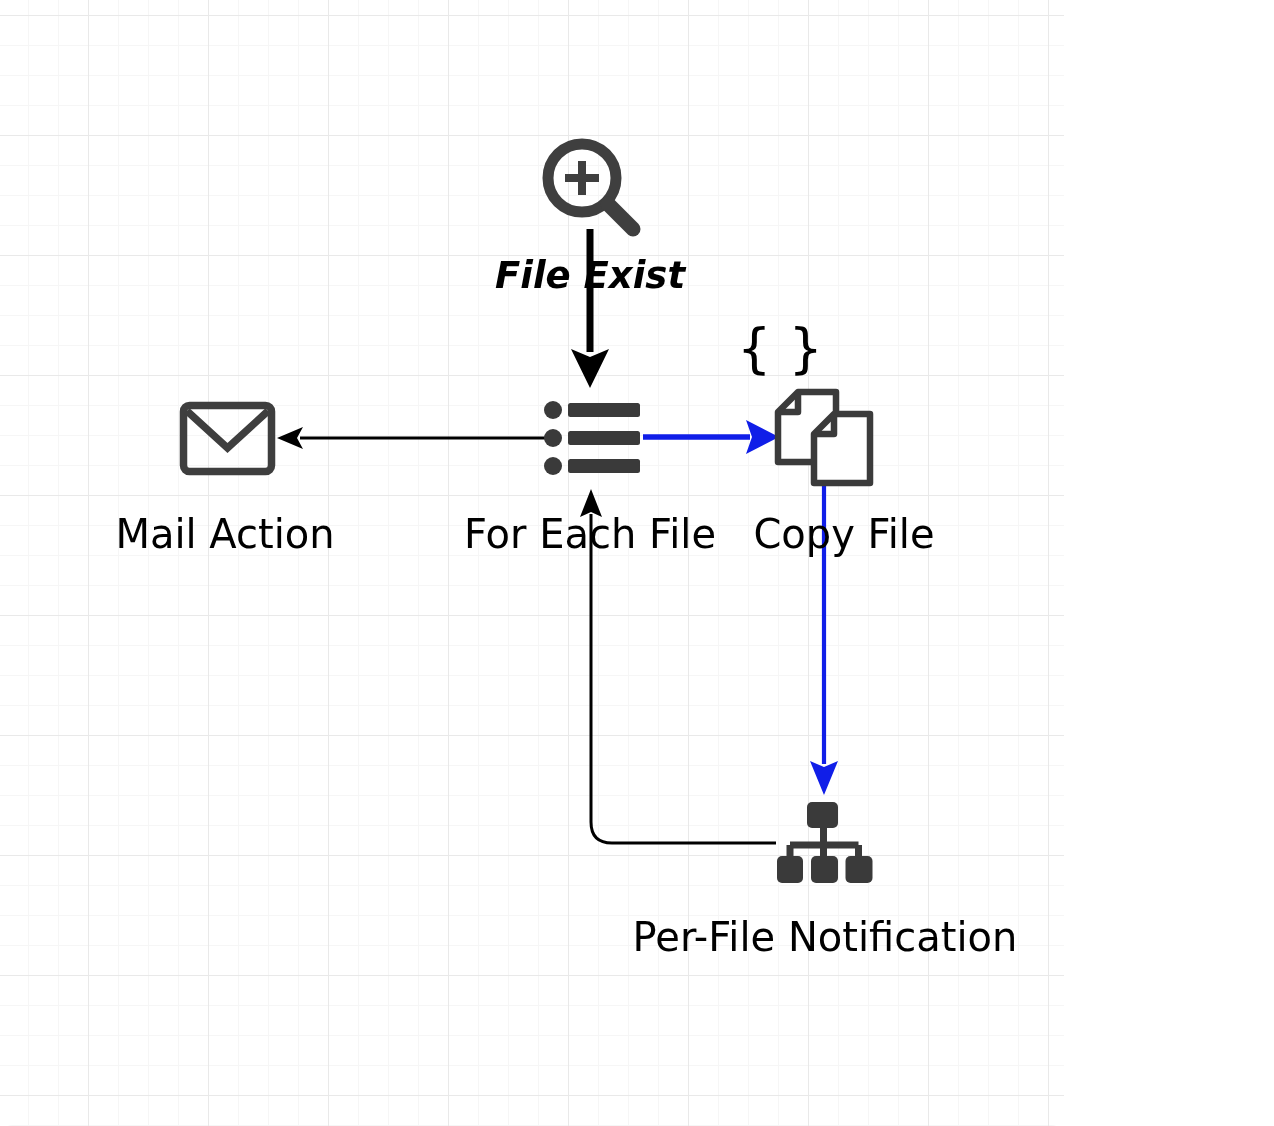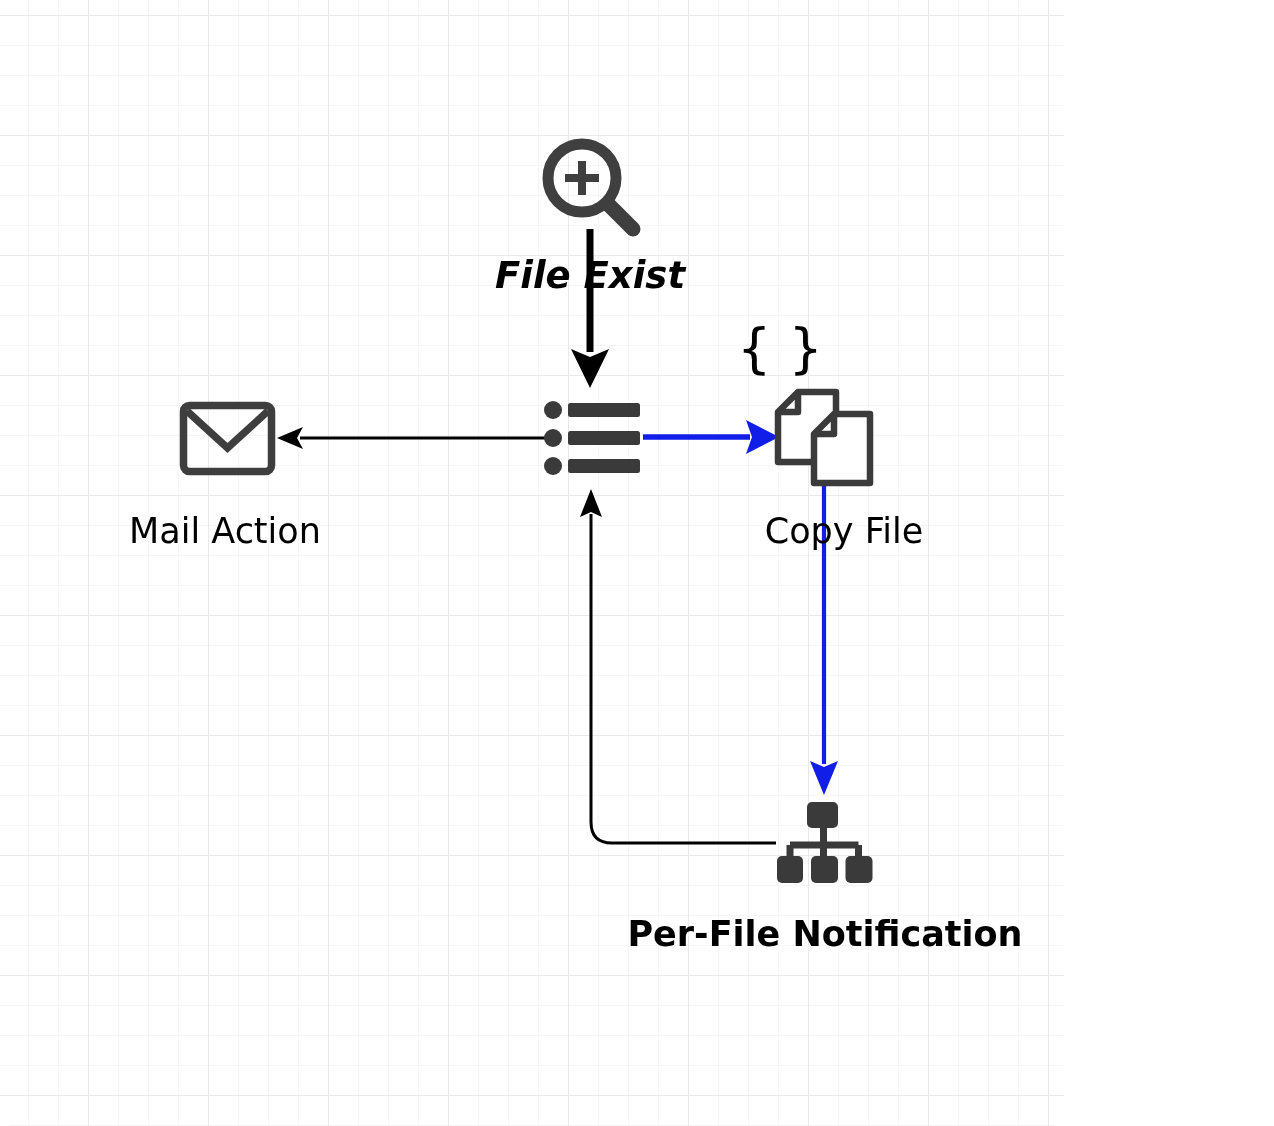--- a/index.html
+++ b/index.html
@@ -17,21 +17,21 @@
       linear-gradient(to bottom,#f6f6f6 1px,transparent 1px);
     background-size:120px 120px,120px 120px,30px 30px,30px 30px;
     background-position:88px 15px,88px 15px,28px 15px,28px 15px;
     border-radius:13px;
   }
   #edge-layer{position:absolute;left:0;top:0;width:1274px;height:1126px;}
   .node{position:absolute;}
   .node svg{display:block;}
   .label{
     position:absolute;transform:translateX(-50%);
-    font-size:35px;line-height:1;color:#000;white-space:nowrap;
+    font-size:40px;line-height:1;color:#000;white-space:nowrap;
   }
   .label-title{font-size:37px;font-weight:bold;font-style:italic;}
   .label-braces{font-size:54px;font-weight:500;}
   .edge-black{stroke:#000000;}
   .edge-black-fill{fill:#000000;}
   .edge-blue{stroke:#101ee8;}
   .edge-blue-fill{fill:#101ee8;}
 </style>
 </head>
 <body>
@@ -79,20 +79,21 @@
   <div class="node" style="left:541px;top:399px;">
     <svg width="100" height="77" viewBox="0 0 100 77">
       <circle cx="12" cy="11" r="9" fill="#3a3a3a"></circle>
       <circle cx="12" cy="39" r="9" fill="#3a3a3a"></circle>
       <circle cx="12" cy="67" r="9" fill="#3a3a3a"></circle>
       <rect x="27" y="4" width="72" height="14" rx="2.5" fill="#3a3a3a"></rect>
       <rect x="27" y="32" width="72" height="14" rx="2.5" fill="#3a3a3a"></rect>
       <rect x="27" y="60" width="72" height="14" rx="2.5" fill="#3a3a3a"></rect>
     </svg>
   </div>
+  <div class="label" style="left:590px;top:514px;">For Each File</div>
 
   <div class="label label-braces" style="left:780px;top:322px;">{ }</div>
   <div class="node" style="left:770px;top:385px;">
     <svg width="106" height="104" viewBox="0 0 106 104">
       <path d="M 28,7 H 66 V 77 H 8 V 27 Z" fill="#ffffff" stroke="#3b3b3b" stroke-width="6.5" stroke-linejoin="round"></path>
       <path d="M 28,7 V 27 H 8" fill="none" stroke="#3b3b3b" stroke-width="6.5" stroke-linejoin="round"></path>
       <path d="M 64,29 H 100 V 98 H 44 V 49 Z" fill="#ffffff" stroke="#3b3b3b" stroke-width="6.5" stroke-linejoin="round"></path>
       <path d="M 64,29 V 49 H 44" fill="none" stroke="#3b3b3b" stroke-width="6.5" stroke-linejoin="round"></path>
     </svg>
   </div>
@@ -108,15 +109,15 @@
 
   <div class="node" style="left:774px;top:799px;">
     <svg width="100" height="88" viewBox="0 0 100 88">
       <rect x="33" y="3" width="31" height="26" rx="5" fill="#3a3a3a"></rect>
       <path d="M 49.5,29 V 58 M 16,46 H 84.5 M 16,46 V 58 M 84.5,46 V 58" fill="none" stroke="#3a3a3a" stroke-width="7"></path>
       <rect x="3" y="57" width="26" height="27" rx="5" fill="#3a3a3a"></rect>
       <rect x="37" y="57" width="27" height="27" rx="5" fill="#3a3a3a"></rect>
       <rect x="71.5" y="57" width="27" height="27" rx="5" fill="#3a3a3a"></rect>
     </svg>
   </div>
-  <div class="label" style="left:825px;top:917px;font-weight:bold;">Per-File Notification</div>
+  <div class="label" style="left:825px;top:917px;">Per-File Notification</div>
 
 </div>
 
 </body></html>

